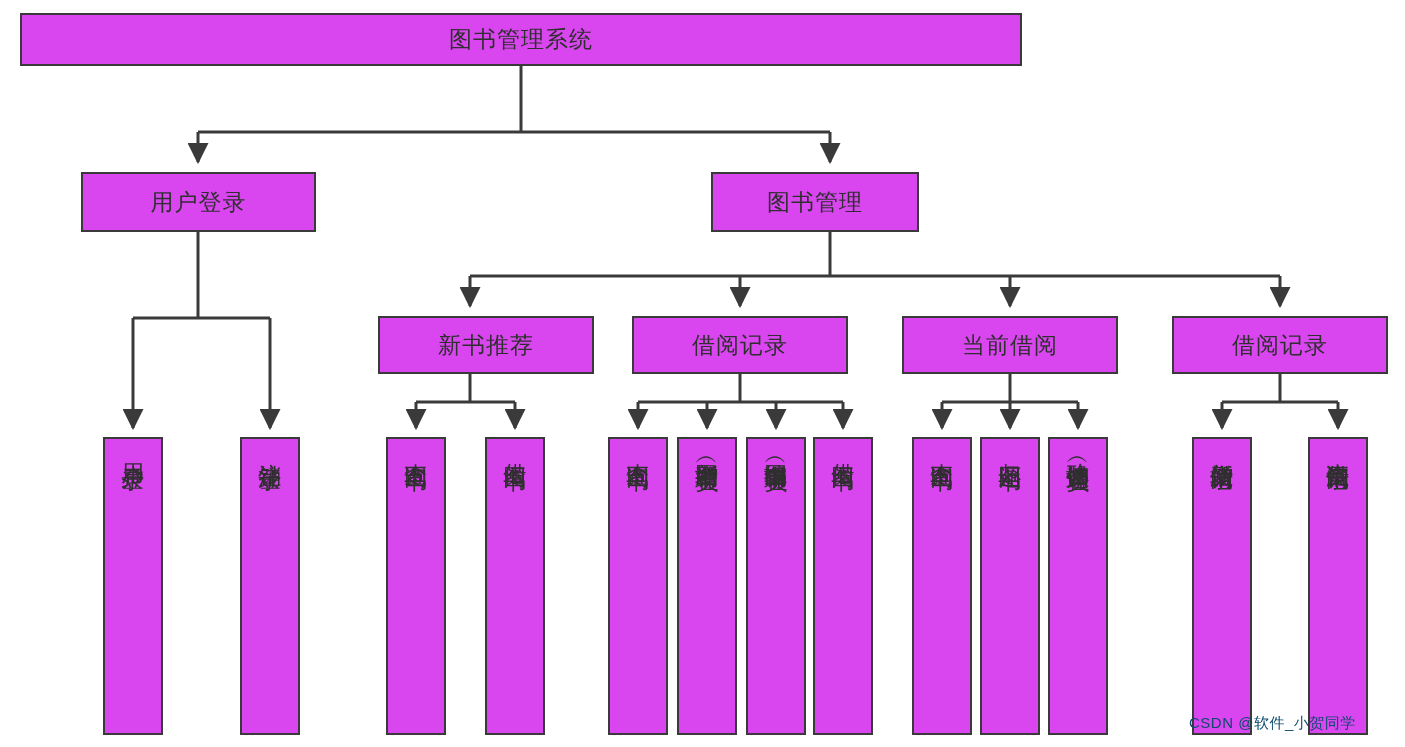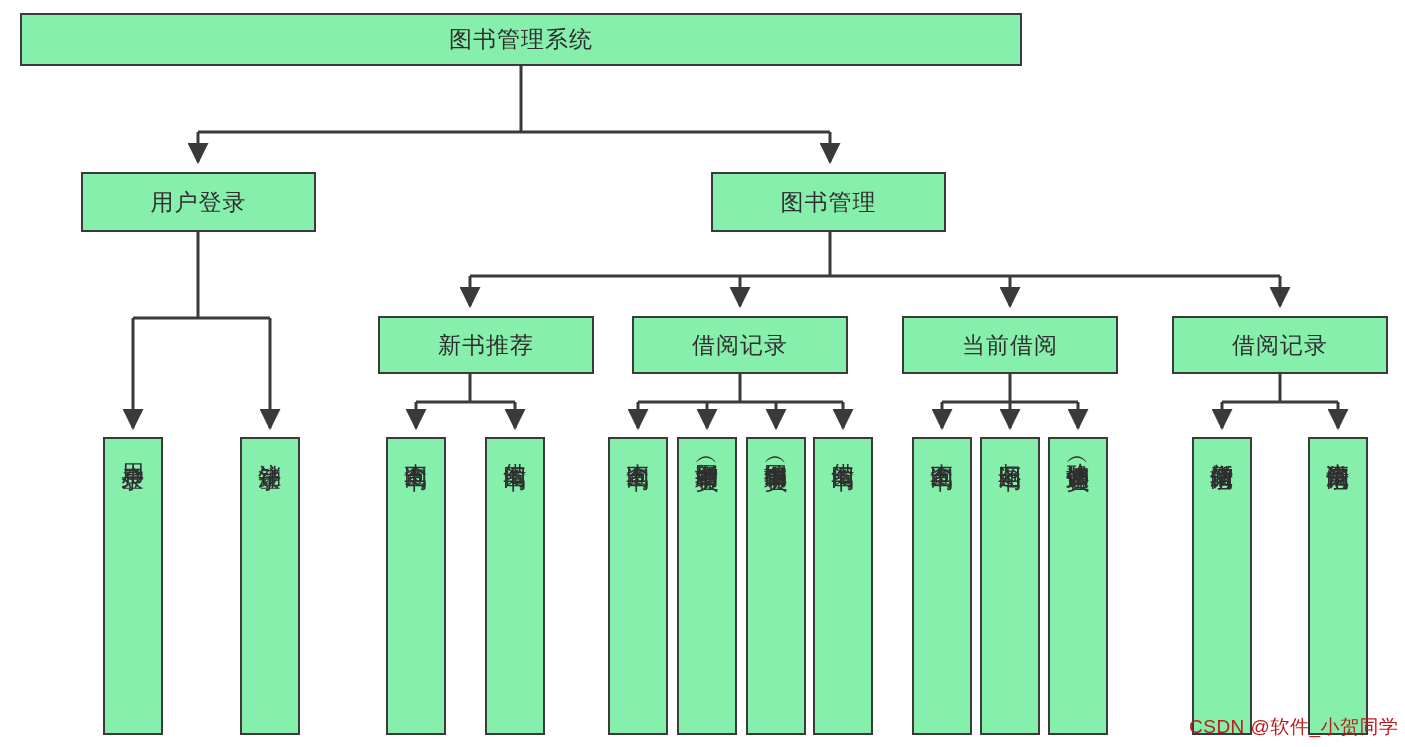--- a/index.html
+++ b/index.html
@@ -24,21 +24,21 @@
     top: 0;
     width: 1405px;
     height: 747px;
     pointer-events: none;
   }
 
   .node {
     position: absolute;
     box-sizing: border-box;
     border: 2.5px solid #3a3a3a;
-    background: #86efac;
+    background: #d946ef;
     display: flex;
     align-items: center;
     justify-content: center;
     color: #2f2f2f;
   }
 
   
   .node.horiz {
     font-size: 23px;
     letter-spacing: 1px;
@@ -65,22 +65,22 @@
   }
   
   .node.vert.tall .label {
     letter-spacing: 1px;
   }
 
   .watermark {
     position: absolute;
     left: 1189px;
     top: 714px;
-    font-size: 19px;
-    color: #b91c1c;
+    font-size: 15px;
+    color: #0c4a6e;
     white-space: nowrap;
     letter-spacing: 0.5px;
   }
 </style>
 </head>
 <body>
 
 <div id="canvas">
 
   <svg id="edges" viewBox="0 0 1405 747" xmlns="http://www.w3.org/2000/svg">
@@ -133,21 +133,21 @@
     </g>
   </svg>
 
   <div class="node horiz" style="left:20px; top:13px; width:1002px; height:53px;">
     <span class="label">图书管理系统</span>
   </div>
 
   <div class="node horiz" style="left:81px; top:172px; width:235px; height:60px;">
     <span class="label">用户登录</span>
   </div>
-  <div class="node horiz" style="left:711px; top:172px; width:235px; height:60px;">
+  <div class="node horiz" style="left:711px; top:172px; width:208px; height:60px;">
     <span class="label">图书管理</span>
   </div>
 
   <div class="node horiz" style="left:362px; top:316px; width:216px; height:58px;margin-left:16px;">
     <span class="label">新书推荐</span>
   </div>
   <div class="node horiz" style="left:632px; top:316px; width:216px; height:58px;">
     <span class="label">借阅记录</span>
   </div>
   <div class="node horiz" style="left:1172px; top:316px; width:216px; height:58px;">

